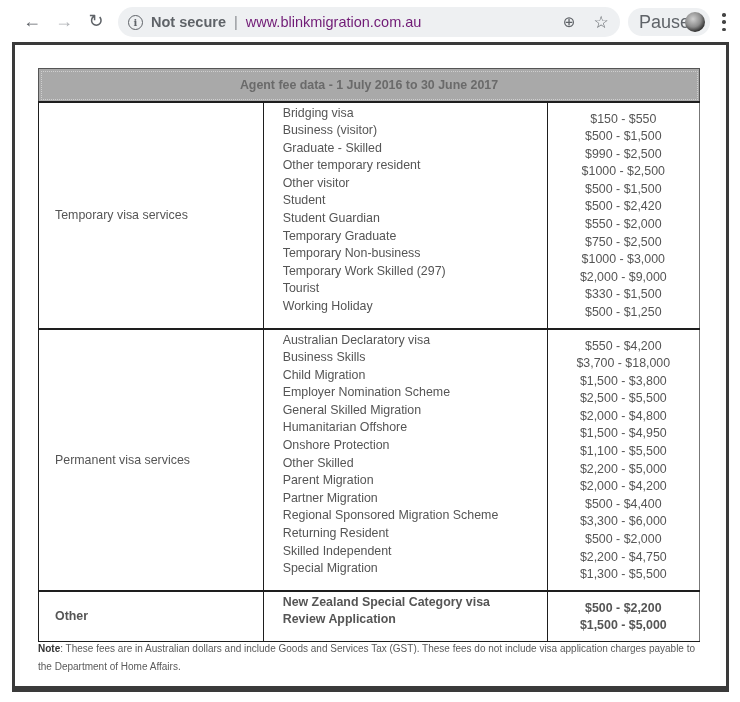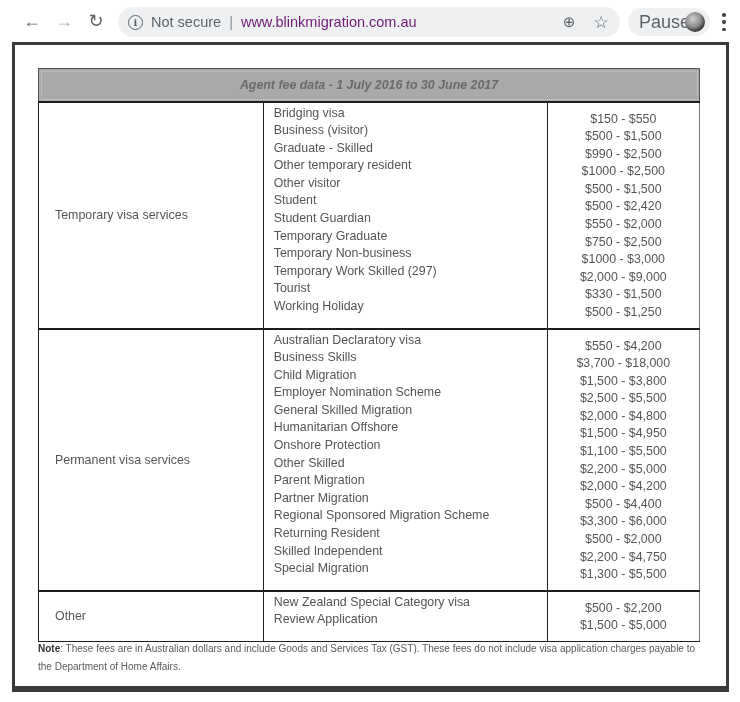--- a/index.html
+++ b/index.html
@@ -7,46 +7,46 @@
   body { font-family: "Liberation Sans", sans-serif; position: relative; }
 
   
   .toolbar { position: absolute; left: 0; top: 0; width: 740px; height: 42px; background: #ffffff; }
   .nav-btn { position: absolute; top: 8px; width: 26px; height: 26px; display: flex; align-items: center; justify-content: center; color: #5f6368; font-size: 18px; }
   .nav-back { left: 19px; }
   .nav-fwd { left: 51px; color: #b0b3b7; }
   .nav-reload { left: 83px; }
   .omnibox { position: absolute; left: 118px; top: 7px; width: 502px; height: 30px; background: #eef0f2; border-radius: 15px; display: flex; align-items: center; padding-left: 10px; font-size: 14.5px; color: #3c4043; white-space: nowrap; }
   .info-icon { width: 15px; height: 15px; border: 1.6px solid #5f6368; border-radius: 50%; font-size: 10px; font-weight: bold; display: flex; align-items: center; justify-content: center; color: #5f6368; margin-right: 8px; font-family: "DejaVu Serif", serif; }
-  .not-secure { color: #5f6368; }
+  .not-secure { color: #5f6368; font-weight: bold; }
   .sep { color: #8a8d91; margin: 0 8px; }
   .url-host { color: #701a75; }
   .url-path { color: #6b6f74; }
   .omni-icon { position: absolute; top: 6px; width: 18px; height: 18px; color: #5f6368; font-size: 15px; display: flex; align-items: center; justify-content: center; }
   .zoom-icon { left: 442px; }
   .star-icon { left: 474px; font-size: 17px; }
   .profile-chip { position: absolute; left: 628px; top: 8px; width: 82px; height: 28px; background: #eef0f2; border-radius: 14px; display: flex; align-items: center; padding-left: 11px; font-size: 18px; color: #5f6368; }
   .avatar { position: absolute; right: 5px; top: 4px; width: 20px; height: 20px; border-radius: 50%; background: radial-gradient(circle at 40% 35%, #cfcfcf 0%, #8c8c8c 45%, #2b2b2b 75%, #111 100%); }
   .menu-icon { position: absolute; left: 719px; top: 10px; width: 10px; height: 24px; display: flex; flex-direction: column; align-items: center; justify-content: space-between; padding: 3px 0; }
   .menu-icon span { width: 3.5px; height: 3.5px; background: #444; border-radius: 50%; display: block; }
 
   
   .pdf-frame { position: absolute; left: 12px; top: 42px; width: 717px; height: 650px; border: 3px solid #3a3a3a; border-bottom-width: 6px; background: #ffffff; }
 
   
   .fee-table { position: absolute; left: 23px; top: 23px; width: 662px; border-collapse: collapse; font-size: 12.4px; color: #555555; }
   .fee-table td, .fee-table th { border: 1.5px solid #1e1e1e; }
-  .fee-table th { background: #a9a9a9; height: 33px; font-weight: bold; color: #6a6a6a; font-size: 12.4px; border-color: #555; outline: 1px dotted #cfcfcf; outline-offset: -3px; font-style: italic; }
+  .fee-table th { background: #a9a9a9; height: 33px; font-weight: bold; color: #6a6a6a; font-size: 12.4px; border-color: #555; outline: 1px dotted #cfcfcf; outline-offset: -3px; }
   .cat-cell { width: 205px; vertical-align: middle; padding-left: 16px; }
-  .svc-cell { width: 259px; vertical-align: top; padding: 2px 0 0 10px; }
+  .svc-cell { width: 259px; vertical-align: top; padding: 2px 0 0 19px; }
   .fee-cell { width: 139px; vertical-align: top; text-align: center; padding-top: 8px; border-right-color: #777 !important; }
   .line { height: 17.6px; line-height: 17.6px; white-space: nowrap; }
   .group-temp td { height: 227px; }
   .group-perm td { height: 262px; }
-  .group-other td { height: 51px; }
+  .group-other td { height: 51px; font-weight: bold; }
   .group-temp td, .group-perm td, .group-other td { border-top-width: 2.5px; }
 
   .note { position: absolute; left: 23px; top: 595px; width: 670px; font-size: 10px; line-height: 17.5px; color: #5a5a5a; }
   .note b { color: #333; }
 </style>
 </head>
 <body>
 
 <div class="toolbar">
   <div class="nav-btn nav-back">←</div>

